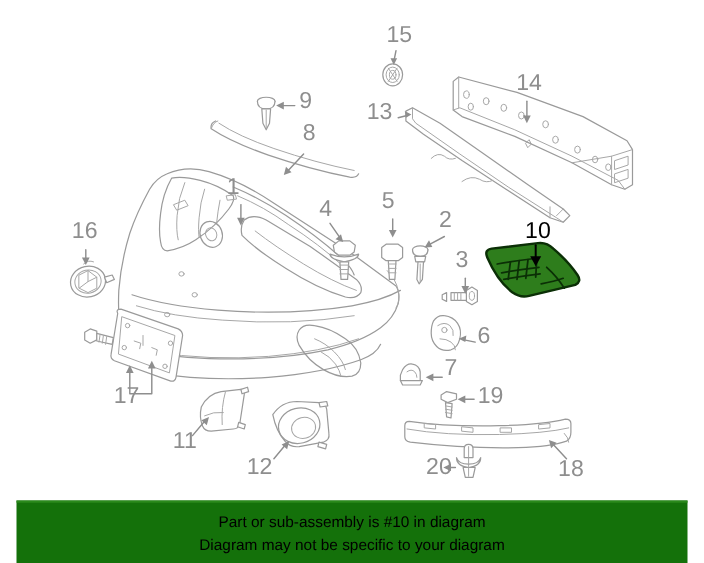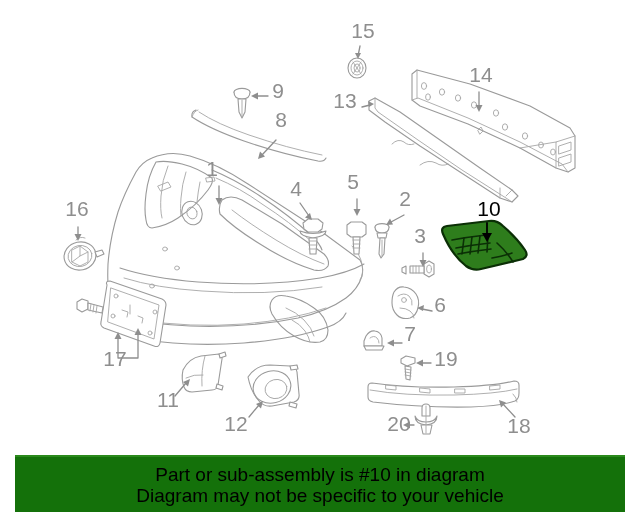--- a/index.html
+++ b/index.html
@@ -96,21 +96,21 @@
     border-top: 2px solid #2b8a1c;
     box-sizing: border-box;
     display: flex;
     flex-direction: column;
     align-items: center;
     justify-content: center;
   }
   .banner-line {
     color: #000000;
     font-family: "Liberation Sans", sans-serif;
-    font-size: 19px;
+    font-size: 14px;
     line-height: 21px;
     white-space: nowrap;
   }
 </style>
 </head>
 <body>
 
 <div id="diagram-root">
 
   <svg id="parts-svg" viewBox="0 0 640 512">
@@ -415,16 +415,16 @@
       <text class="callout-num" x="115" y="366" text-anchor="middle">17</text>
       <text class="callout-num" x="519" y="433" text-anchor="middle">18</text>
       <text class="callout-num" x="446" y="366" text-anchor="middle">19</text>
       <text class="callout-num" x="399" y="431" text-anchor="middle">20</text>
     </g>
 
   </svg>
 
   <div id="footer-banner">
     <div class="banner-line">Part or sub-assembly is #10 in diagram</div>
-    <div class="banner-line">Diagram may not be specific to your vehicle</div>
+    <div class="banner-line">Diagram may not be specific to your diagram</div>
   </div>
 
 </div>
 
 </body></html>

